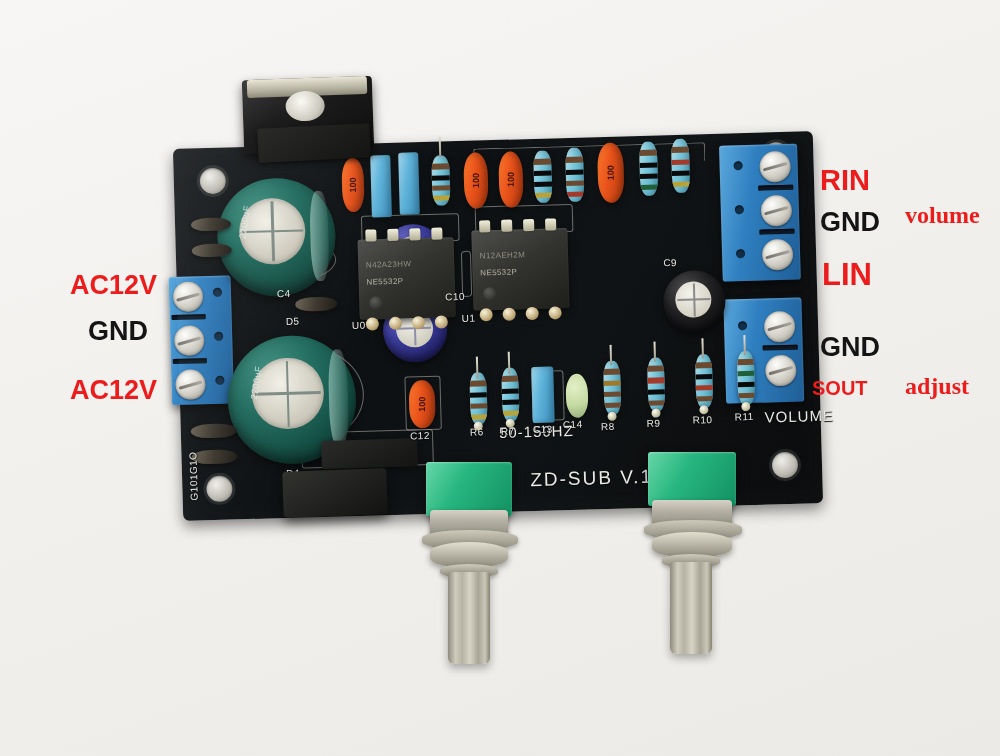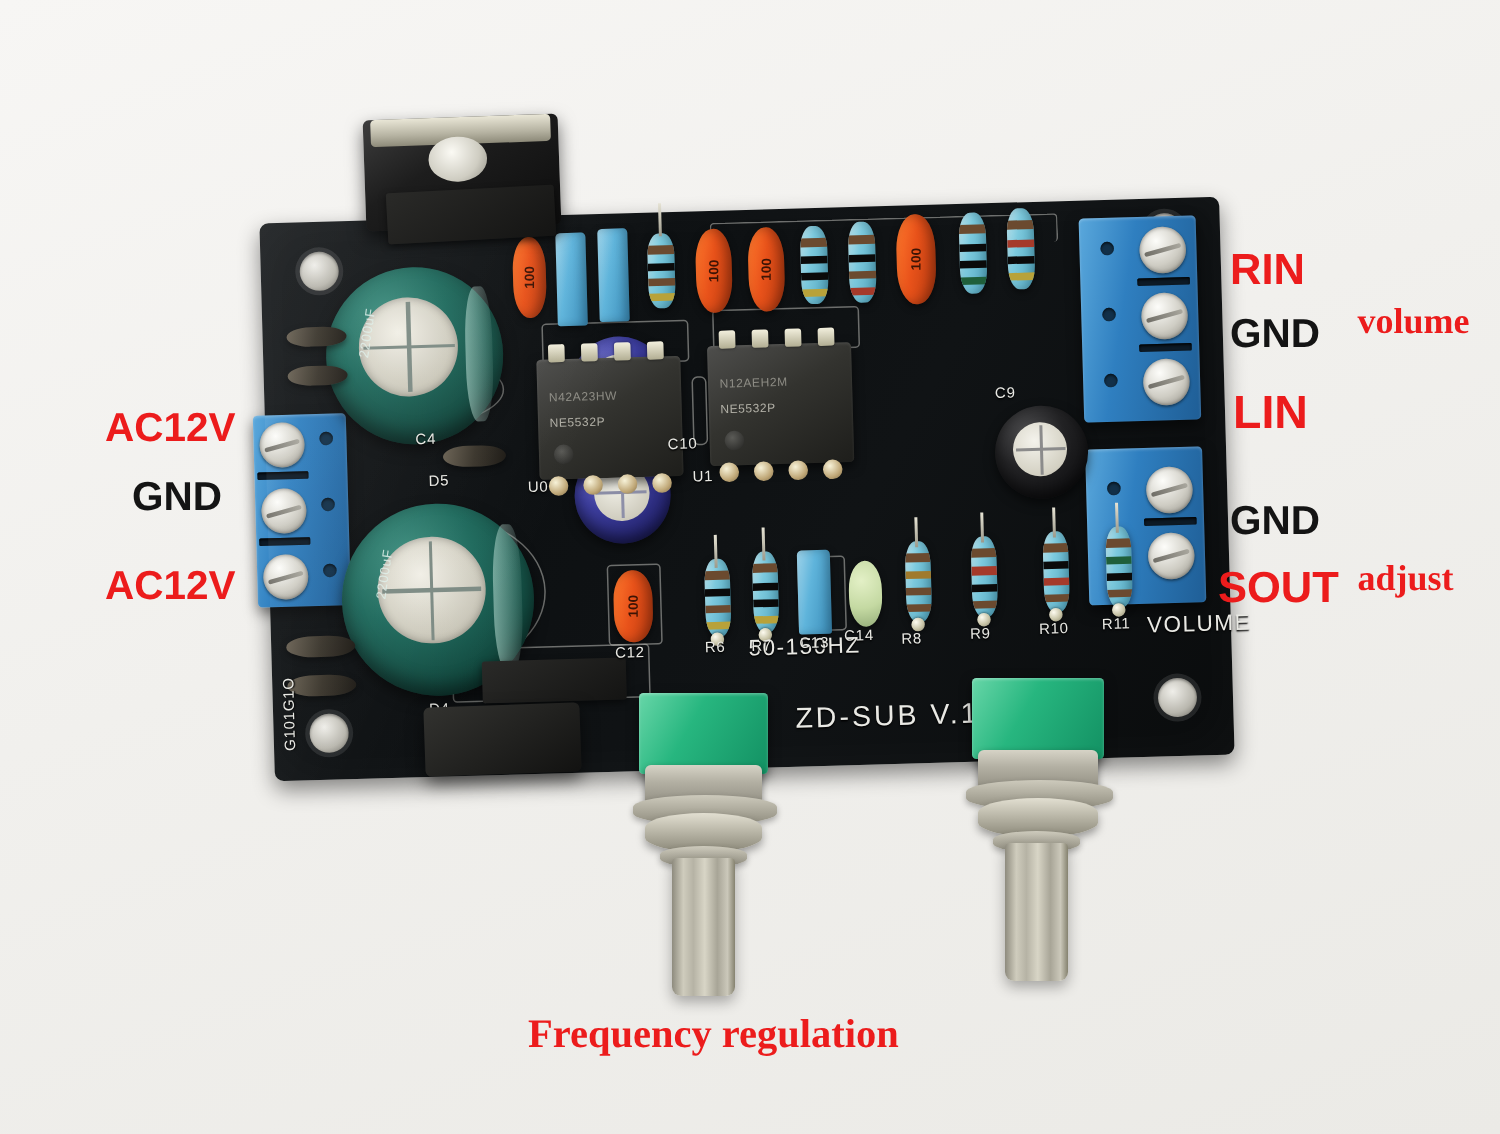--- a/index.html
+++ b/index.html
@@ -484,18 +484,17 @@
   <div class="lab red sans" style="left:70px;top:272px;font-size:27px;">AC12V</div>
   <div class="lab blk sans" style="left:88px;top:318px;font-size:27px;">GND</div>
   <div class="lab red sans" style="left:70px;top:377px;font-size:27px;">AC12V</div>
 
   <div class="lab red sans" style="left:820px;top:166px;font-size:29px;">RIN</div>
   <div class="lab blk sans" style="left:820px;top:209px;font-size:27px;">GND</div>
   <div class="lab red sans" style="left:822px;top:259px;font-size:31px;">LIN</div>
   <div class="lab red serif" style="left:905px;top:203px;font-size:24px;">volume</div>
 
   <div class="lab blk sans" style="left:820px;top:334px;font-size:27px;">GND</div>
-  <div class="lab red sans" style="left:812px;top:378px;font-size:29px;">SOUT</div>
+  <div class="lab red sans" style="left:812px;top:378px;font-size:20px;">SOUT</div>
   <div class="lab red serif" style="left:905px;top:374px;font-size:24px;">adjust</div>
 
-  <div class="lab red serif" style="left:352px;top:676px;font-size:27px;">Frequency regulation</div>
 
 </div>
 
 </body></html>

